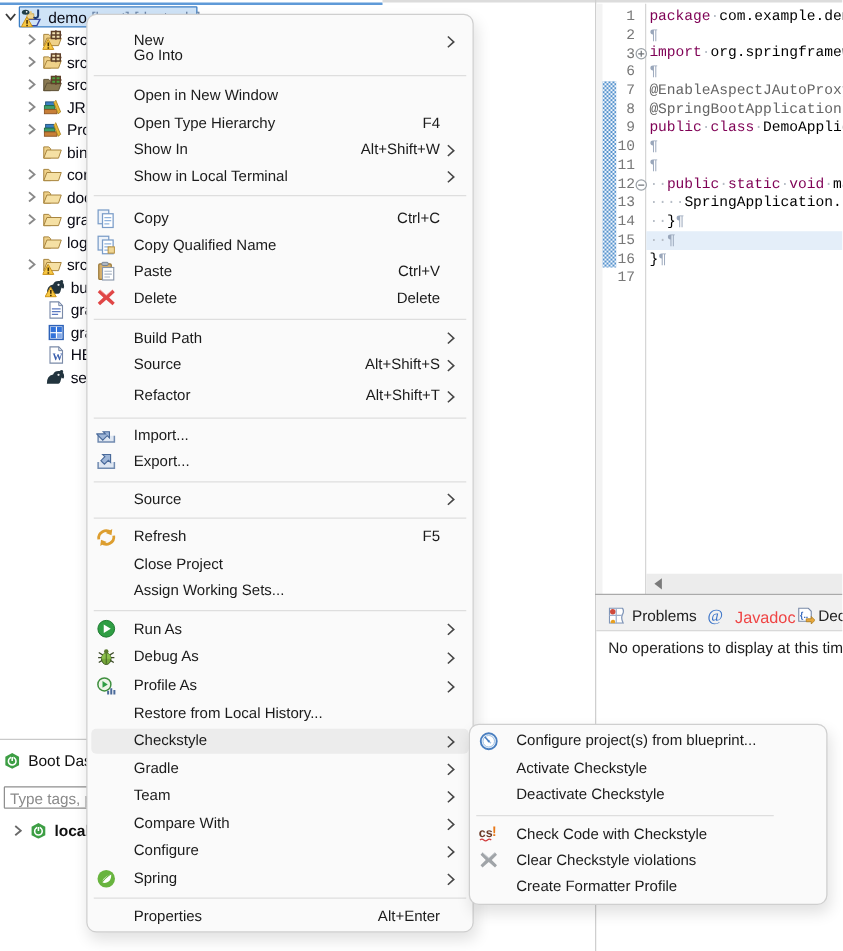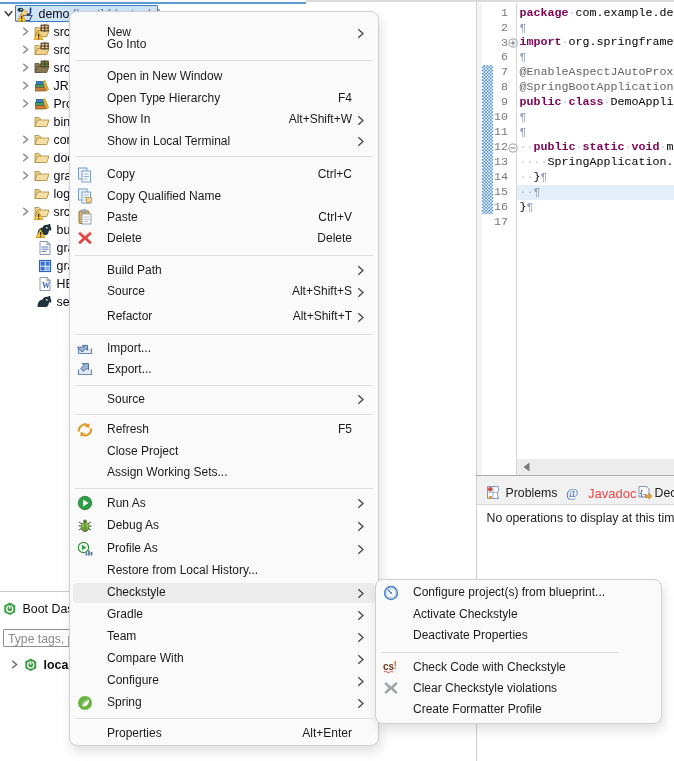--- a/index.html
+++ b/index.html
@@ -11,21 +11,21 @@
   font-size:12px; color:#1b1b1b; white-space:nowrap; }
 .mi .txt { position:absolute; left:38px; }
 .mi .sc { position:absolute; right:27px; }
 .mi .icon { position:absolute; left:8px; top:2.5px; width:16px; height:16px; }
 .sep { position:absolute; left:6px; right:6px; height:1px; background:#dedede; }
 .chev { position:absolute; right:15px; top:5.6px; }
 svg { display:block; }
 .code { position:absolute; left:519.5px; top:5.6px; font-family:"Liberation Mono", monospace;
   font-size:11.67px; line-height:14.95px; white-space:pre; color:#000; }
 .code div { height:14.95px; }
-.kw { color:#7f0055; font-weight:bold;margin-top:12px; }
+.kw { color:#7f0055; font-weight:normal;margin-top:12px; }
 .ann { color:#646464; }
 .ws { color:#b6bdc6; }
 .pil { color:#9aa7bb; }
 .lnum { position:absolute; left:481px; top:5.6px; width:27px; text-align:right;
   font-family:"Liberation Mono", monospace; font-size:11.67px; line-height:14.95px; color:#787878; }
 </style></head><body>
 
 <div class="abs" style="left:0;top:1.5px;width:306px;height:2.6px;background:#5f9ad8"></div>
 <div class="abs" style="left:306px;top:0.4px;width:368px;height:1.8px;background:#dcdcdc"></div>
 <div class="abs" style="left:475.7px;top:0;width:1.4px;height:761px;background:#cfcfcf"></div>
@@ -537,21 +537,21 @@
           <line x1="8" y1="8" x2="9.8" y2="9.6" stroke="#9ec0e4" stroke-width="1"></line>
           <circle cx="8" cy="8" r="0.9" fill="#4a7fc0"></circle>
         </svg>
       </div>
       <span class="txt">Configure project(s) from blueprint...</span>
     </div>
 <div class="mi" style="top:25.4px">
       <span class="txt">Activate Checkstyle</span>
     </div>
 <div class="mi" style="top:46.9px">
-      <span class="txt">Deactivate Properties</span>
+      <span class="txt">Deactivate Checkstyle</span>
     </div>
 <div class="sep" style="top:73.6px"></div>
 <div class="mi" style="top:78.4px">
       <div class="icon">
         <svg viewBox="0 0 16 16" width="16" height="16">
           <text x="0" y="10.5" font-family="Liberation Sans" font-size="10" font-weight="bold" fill="#6a3a28">cs</text>
           <text x="10.5" y="10" font-family="Liberation Sans" font-size="11" font-weight="bold" fill="#e87818">!</text>
           <path d="M1 13 q1.5 -1.5 3 0 t3 0 t3 0" fill="none" stroke="#d03c3c" stroke-width="0.9"></path>
         </svg>
       </div>

